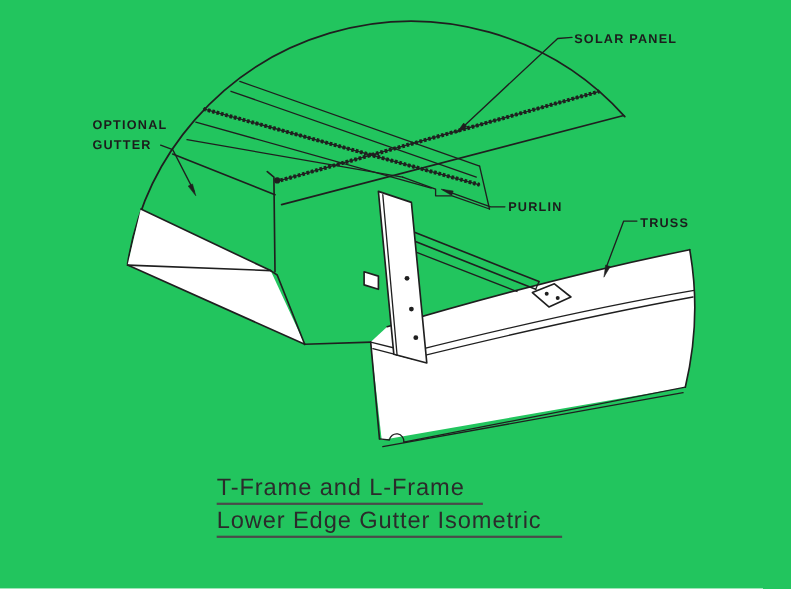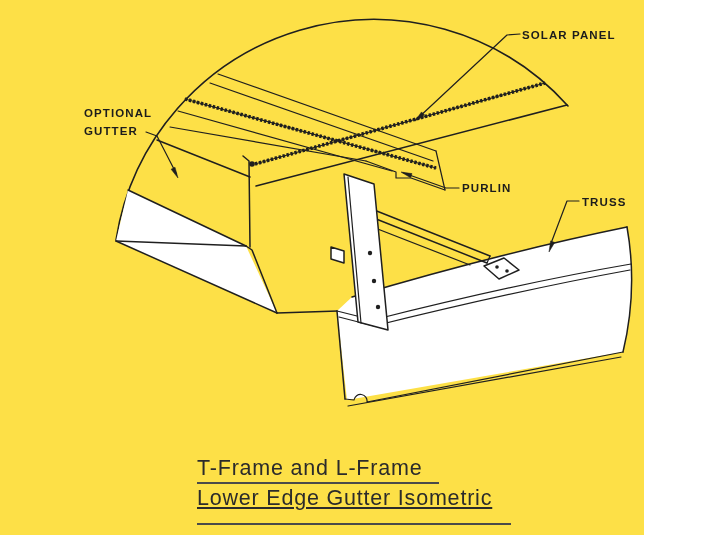--- a/index.html
+++ b/index.html
@@ -1,43 +1,42 @@
 <!DOCTYPE html>
 <html><head>
 <meta charset="utf-8">
 <style>
   html,body{margin:0;padding:0;background:#ffffff;}
   .screen{
-    position:relative;width:644px;height:535px;background:#fde047;overflow:hidden;
+    position:relative;width:719px;height:535px;background:#22c55e;overflow:hidden;
     font-family:"Liberation Sans",sans-serif;
   }
   svg.drawing{position:absolute;left:0;top:0;}
   svg.drawing path, svg.drawing line, svg.drawing polyline{
     fill:none;stroke:#1f1f1f;stroke-width:1.5;stroke-linecap:round;stroke-linejoin:round;
   }
   svg.drawing .thin{stroke-width:1.2;}
   svg.drawing .hatch{stroke-width:3.6;stroke-dasharray:2.4 1.7;stroke-linecap:butt;}
   svg.drawing .fillwhite{fill:#ffffff;stroke:#1f1f1f;stroke-width:1.5;}
   svg.drawing .silhouette{fill:#ffffff;stroke:none;}
   svg.drawing .hole{fill:#1f1f1f;stroke:none;}
   svg.drawing .arrow{fill:#1f1f1f;stroke:#1f1f1f;stroke-width:0.5;}
   svg.drawing text.cad-label{
     font-family:"Liberation Sans",sans-serif;font-size:11.5px;font-weight:700;
     letter-spacing:1.1px;fill:#1c1c1c;stroke:none;
   }
-  .title-block{position:absolute;left:197px;top:456px;color:#2b2b2b;}
+  .title-block{position:absolute;left:197px;top:431px;color:#2b2b2b;}
   .title-line1{
     font-size:21.5px;letter-spacing:0.8px;white-space:nowrap;
     border-bottom:2px solid #4a4a4a;padding-bottom:1px;min-width:242px;display:table;
   }
   .title-line2{
     font-size:21.5px;letter-spacing:0.8px;white-space:nowrap;
-    border-bottom:2px solid #4a4a4a;padding-bottom:12px;min-width:314px;display:table;
+    border-bottom:2px solid #4a4a4a;padding-bottom:1px;min-width:314px;display:table;
     margin-top:2px;
-    text-decoration:underline;
   }
   .scale-row{margin-top:4px;font-size:11.5px;font-weight:700;letter-spacing:0.6px;color:#222;}
   .scale-value{margin-left:16px;}
 </style>
 </head>
 <body>
 
 <div class="screen">
 
   <svg class="drawing" width="719" height="535" viewBox="0 0 719 535">

